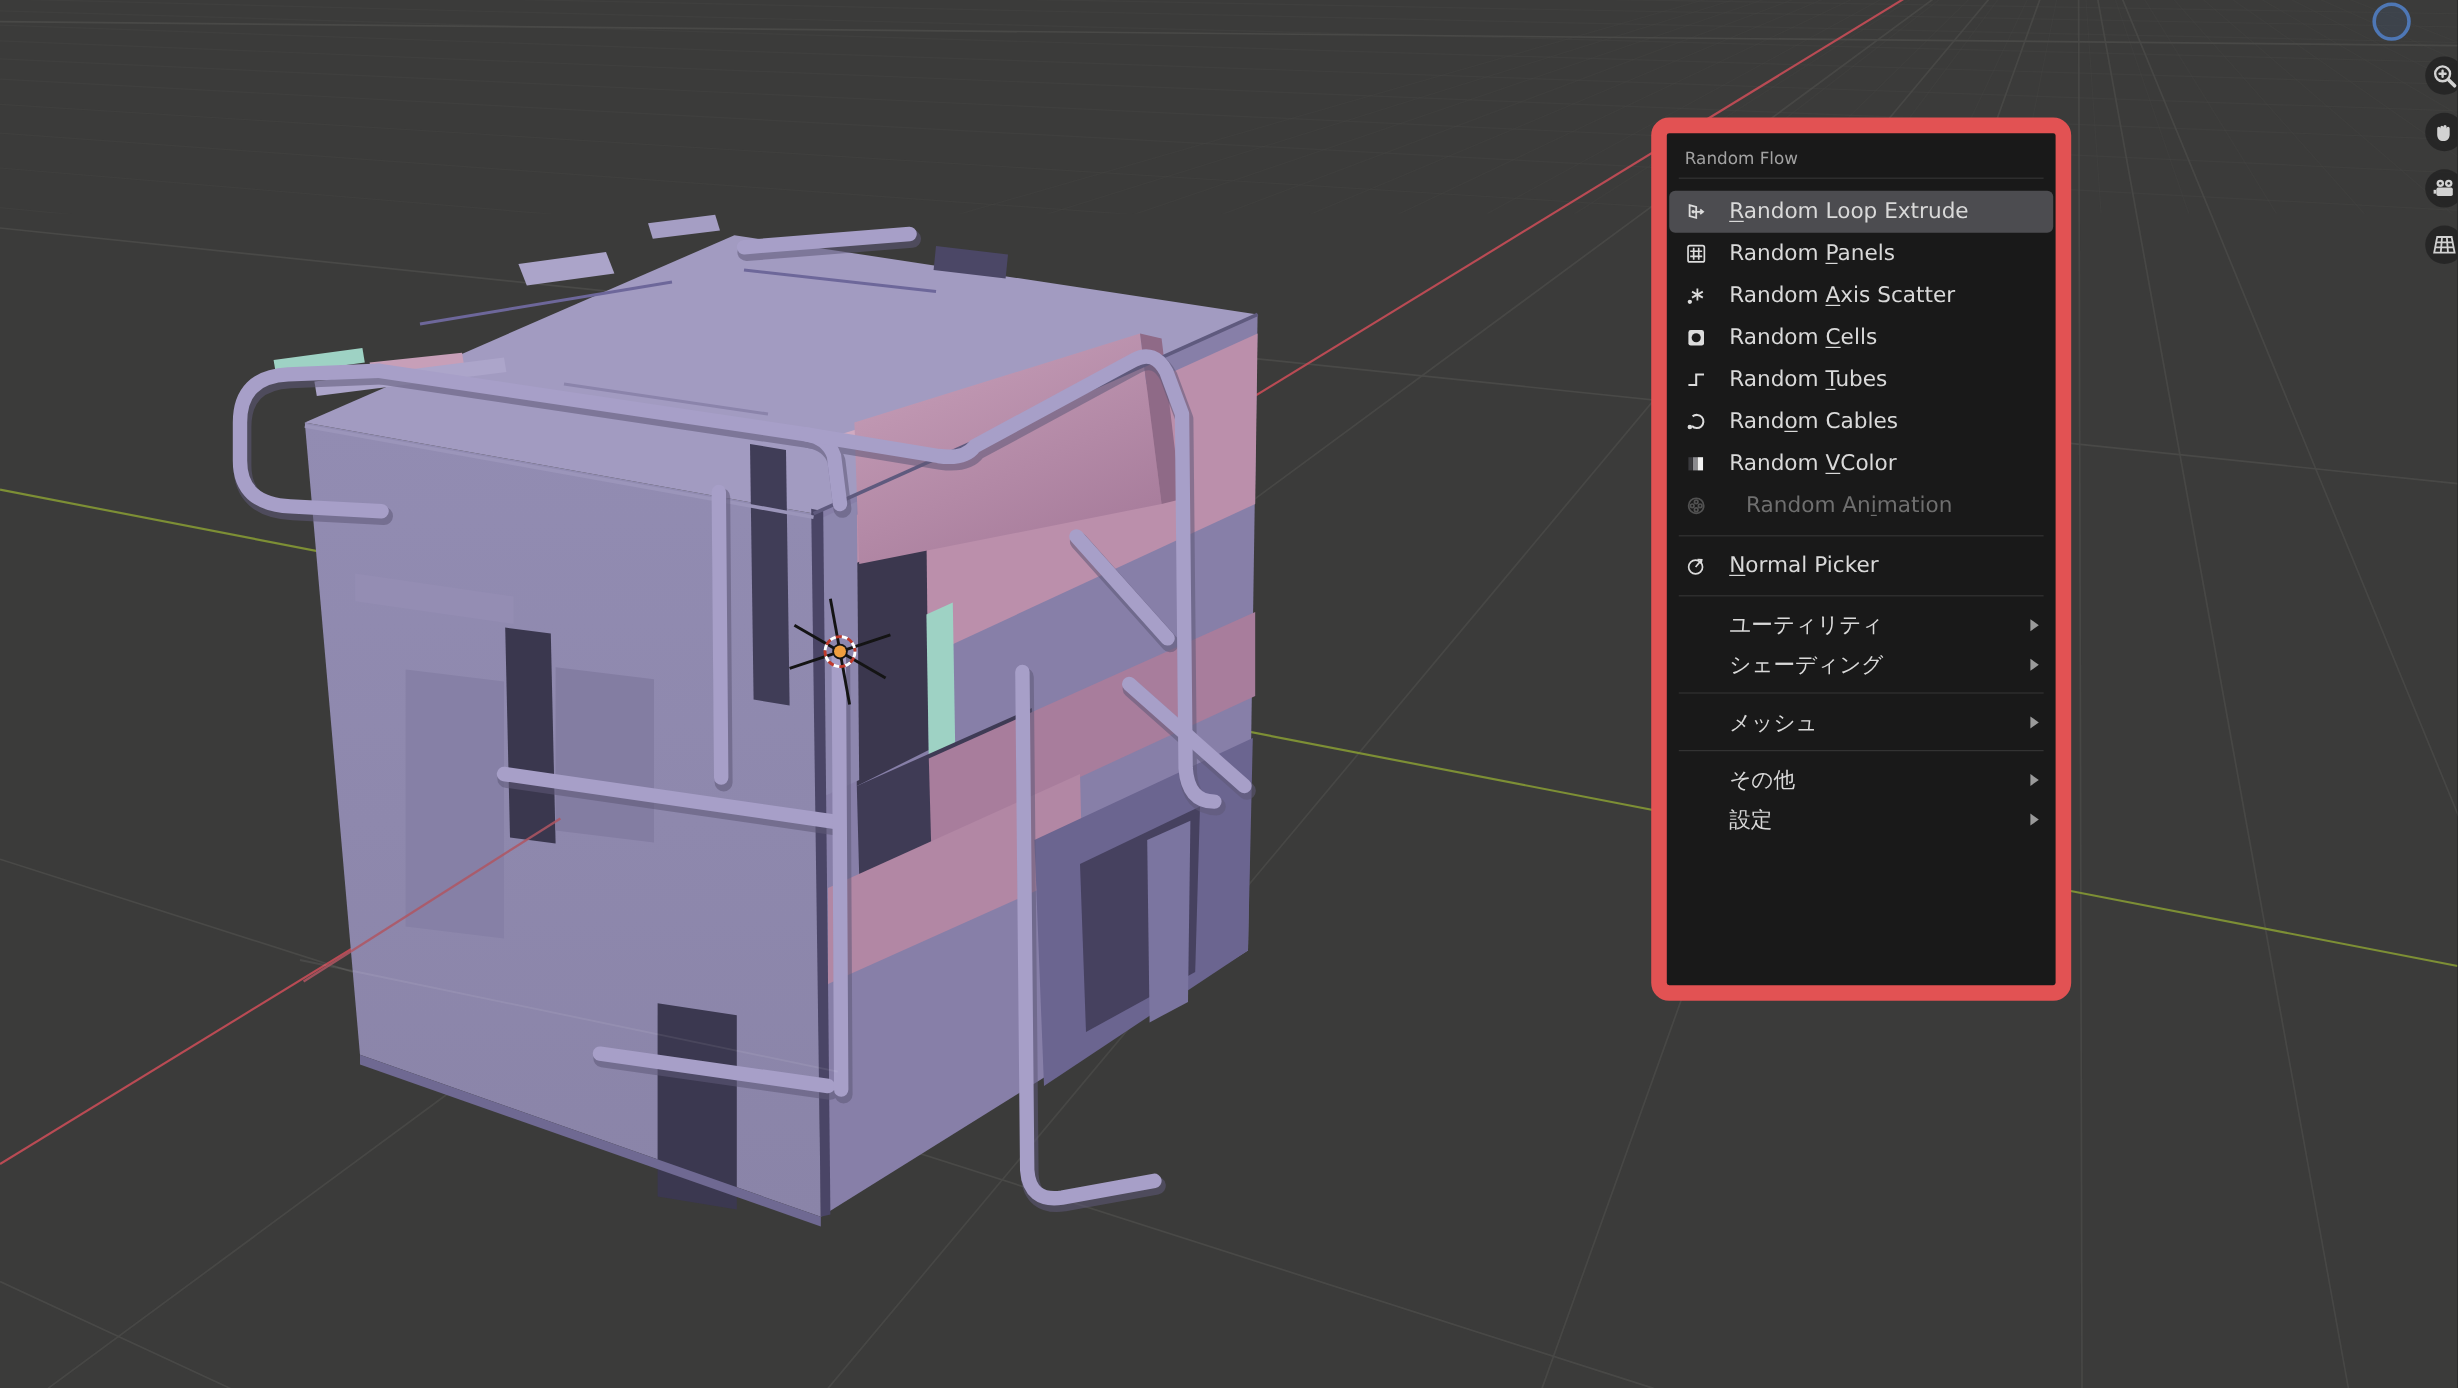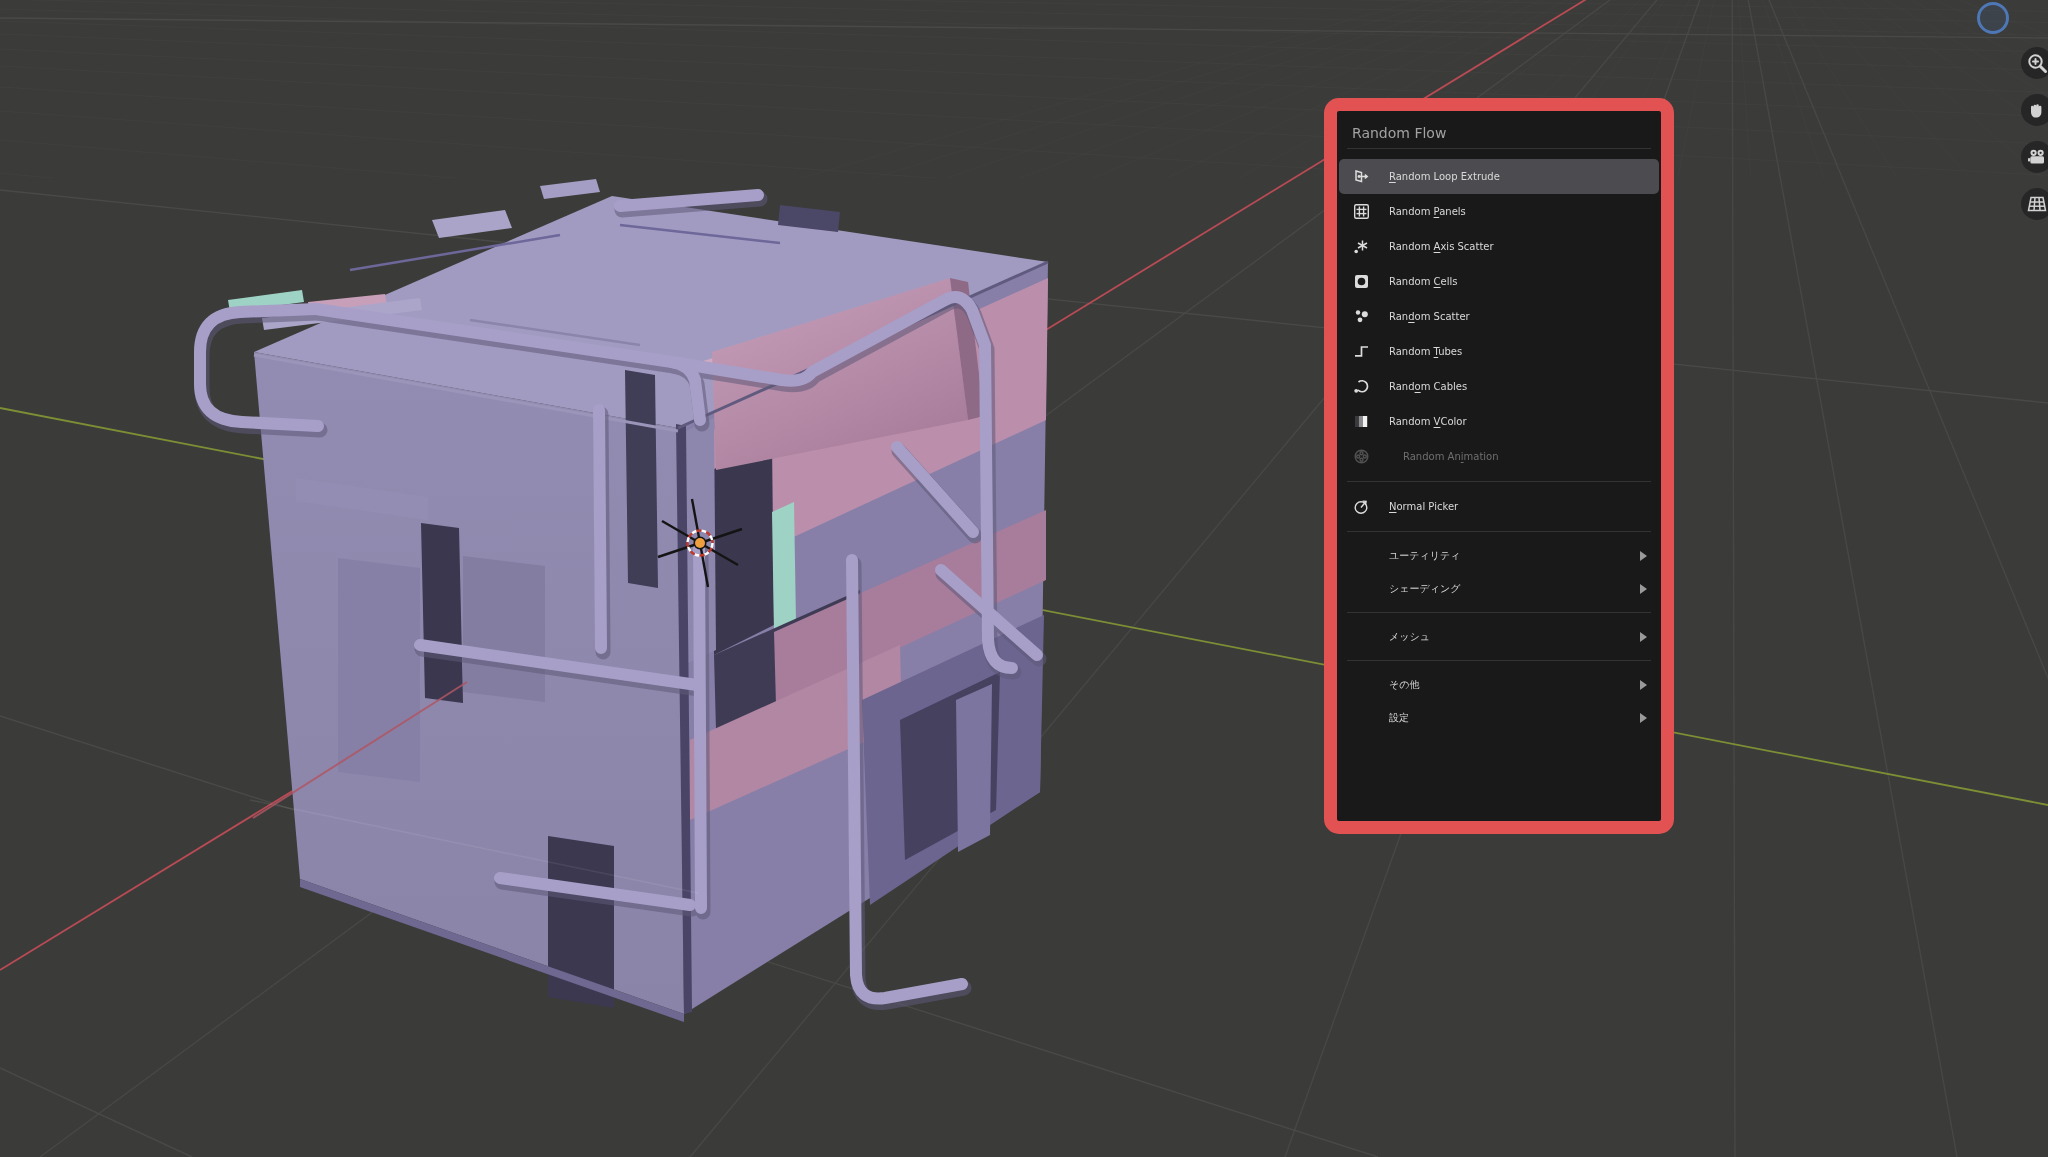--- a/index.html
+++ b/index.html
@@ -2,30 +2,30 @@
 <html style="--viewport-bg: #3b3b3a; --grid-line: #4b4b49; --axis-x: #b94b54; --axis-y: #7d8f35; --menu-frame: #e25253; --menu-bg: #191919; --menu-title: #a2a2a2; --menu-text: #d9d9d9; --menu-text-disabled: #6f6f6f; --menu-highlight: #4c4c50; --menu-separator: #333333; --submenu-arrow: #9a9a9a; --icon-color: #dcdcdc; --model-top: #a29bc1; --model-front: #8d87ac; --model-right: #877fa8; --model-pink: #bb8fab; --model-pink-light: #c9a1ba; --model-pink-dark: #a87d9c; --model-teal: #9ed2c4; --model-slot: #3b374e; --tube: #a79fc8; --tube-shadow: #5f5978; --cursor-dot: #ef9e3f; --gizmo-ring: #4e77b5; --toolbar-icon: #d2d2d2; --toolbar-bg: rgba(35,35,35,0.85);"><head>
 <meta charset="utf-8">
 <style>
   html,body{margin:0;padding:0;background:#222;}
   #stage{position:relative;width:2048px;height:1157px;overflow:hidden;
          background:var(--viewport-bg,#3b3b3a);
          font-family:"DejaVu Sans","Liberation Sans",sans-serif;}
   #scene{position:absolute;left:0;top:0;}
 
   
-  .context-menu{position:absolute;left:1324px;top:98px;width:350px;height:736px;
+  .context-menu{position:absolute;left:1376px;top:98px;width:350px;height:736px;
     box-sizing:border-box;border:13px solid var(--menu-frame,#e25253);border-radius:15px;
     background:var(--menu-bg,#191919);z-index:30;}
   .menu-title{padding:13px 0 0 15px;font-size:14px;line-height:18px;
     color:var(--menu-title,#a2a2a2);}
   .menu-sep{border-top:1px solid var(--menu-separator,#333);margin:6px 10px 0 10px;}
   .menu-sep2{border-top:1px solid var(--menu-separator,#333);margin:7px 10px;}
   .menu-list{padding:10px 0 13px 0;}
   .menu-item{height:35px;display:flex;align-items:center;padding:0 12px 0 14px;
-    color:var(--menu-text,#d9d9d9);font-size:10px;cursor:default;margin:0 2px;}
+    color:var(--menu-text,#d9d9d9);font-size:18px;cursor:default;margin:0 2px;}
   .menu-item.jp{height:33px;justify-content:flex-end;}
   .menu-item.highlighted{background:var(--menu-highlight,#4c4c50);border-radius:5px;}
   .menu-item.disabled{color:var(--menu-text-disabled,#6f6f6f);gap:14px;}
   .menu-item.disabled svg{opacity:.5;}
   .mi-icon{width:22px;height:18px;flex:0 0 22px;display:flex;align-items:center;}
   .mi-label{margin-left:14px;white-space:pre;}
   .hot{text-decoration:underline;text-underline-offset:2px;text-decoration-thickness:1px;}
   .submenu-arrow{margin-left:auto;width:0;height:0;border-left:7px solid var(--submenu-arrow,#9a9a9a);
     border-top:5px solid transparent;border-bottom:5px solid transparent;}
 
@@ -285,30 +285,20 @@
       <div class="menu-item">
         <span class="mi-icon">
           <svg width="17" height="17" viewBox="0 0 17 17">
             <rect x="2" y="2" width="13" height="13" rx="2" fill="var(--icon-color,#dcdcdc)"></rect>
             <circle cx="8.5" cy="8.5" r="3.8" fill="#191919"></circle>
           </svg>
           </span>
         <span class="mi-label"><span>Random </span><span class="hot">C</span><span>ells</span></span>
       </div>
 
-      <div class="menu-item">
-        <span class="mi-icon">
-          <svg width="17" height="17" viewBox="0 0 17 17" fill="var(--icon-color,#dcdcdc)">
-            <circle cx="5" cy="4.5" r="2.2"></circle>
-              <circle cx="11.8" cy="6.2" r="3"></circle>
-              <circle cx="7" cy="11.8" r="2.4"></circle>
-          </svg>
-          </span>
-        <span class="mi-label"><span>Ran</span><span class="hot">d</span><span>om Scatter</span></span>
-      </div>
 
       <div class="menu-item">
         <span class="mi-icon">
           <svg width="17" height="17" viewBox="0 0 17 17" fill="none" stroke="var(--icon-color,#dcdcdc)" stroke-width="1.7">
             <polyline points="2,12.8 8.5,12.8 8.5,4 15,4"></polyline>
           </svg>
           </span>
         <span class="mi-label"><span>Random </span><span class="hot">T</span><span>ubes</span></span>
       </div>
 

